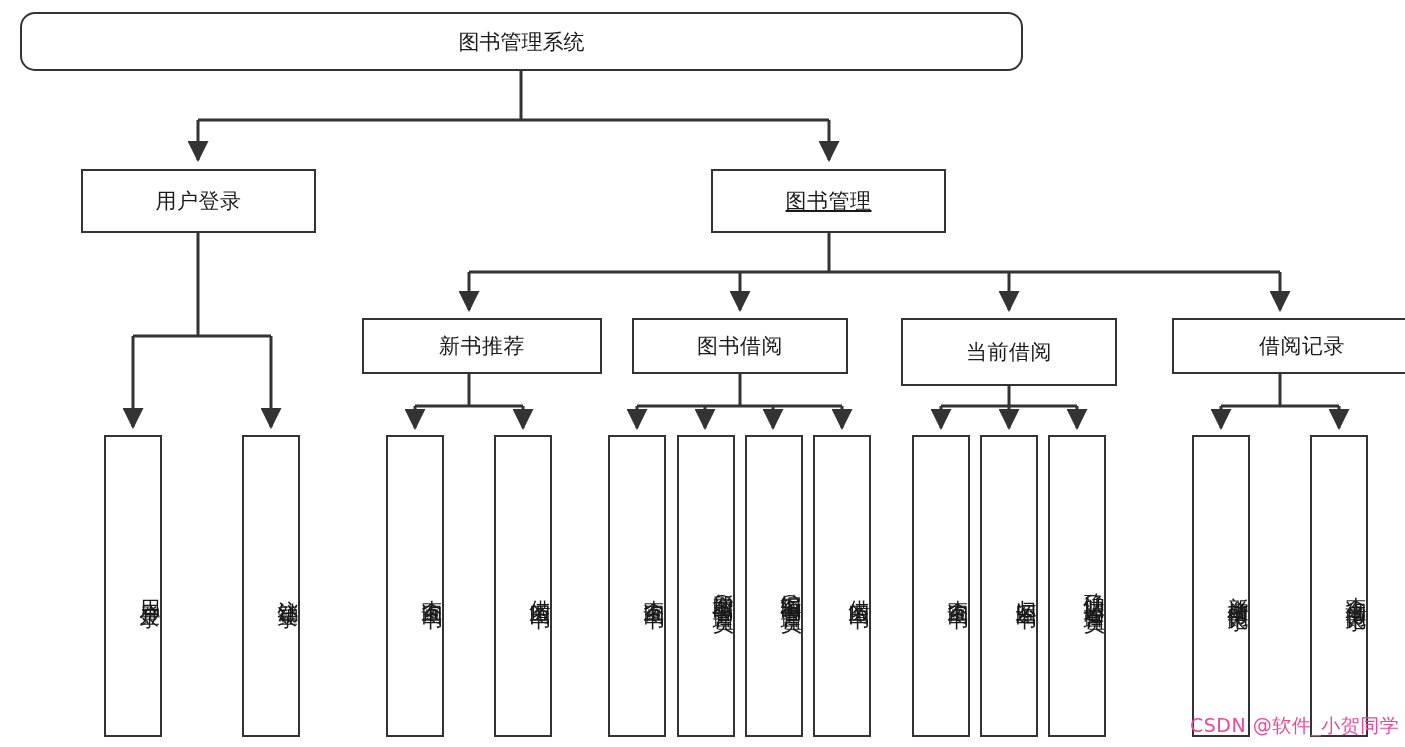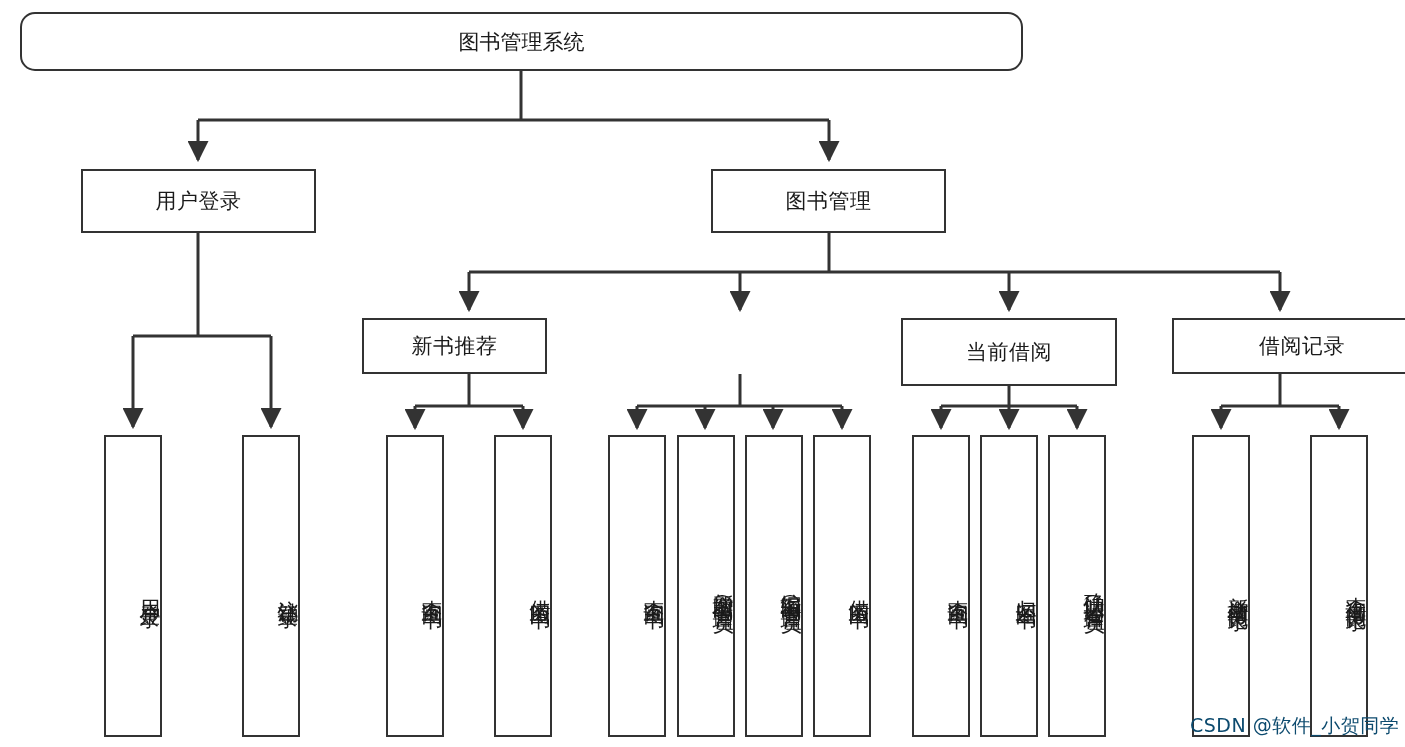--- a/index.html
+++ b/index.html
@@ -57,21 +57,21 @@
   }
   .node.v .vtext {
     writing-mode: vertical-rl;
     text-orientation: upright;
     display: block;
     line-height: 1.0;
     text-align: center;
   }
   .watermark {
     position: absolute;
-    color: #0c4a6e;
+    color: #ec4899;
     font-size: 19px;
     white-space: nowrap;
     letter-spacing: 0.5px;
   }
 </style>
 </head>
 <body>
 
 <div id="canvas">
 
@@ -129,28 +129,31 @@
   </svg>
 
   <div class="node root" style="left:20px; top:12px; width:1003px; height:59px;">
     <span>图书管理系统</span>
   </div>
 
   <div class="node h" style="left:81px; top:169px; width:235px; height:64px;">
     <span>用户登录</span>
   </div>
 
-  <div class="node h" style="left:711px; top:169px; width:235px; height:64px;">
+  <div class="node h" style="left:711px; top:169px; width:235px; height:64px;text-decoration:underline;">
     <span>图书管理</span>
   </div>
 
-  <div class="node h" style="left:362px; top:318px; width:185px; height:56px;">
+  <div class="node h" style="left:362px; top:318px; width:240px; height:56px;">
     <span>新书推荐</span>
   </div>
 
+  <div class="node h" style="left:632px; top:318px; width:216px; height:56px;">
+    <span>图书借阅</span>
+  </div>
 
   <div class="node h" style="left:901px; top:318px; width:216px; height:68px;">
     <span>当前借阅</span>
   </div>
 
   <div class="node h" style="left:1172px; top:318px; width:260px; height:56px;">
     <span>借阅记录</span>
   </div>
 
   <div class="node v" style="left:104px; top:435px; width:58px; height:302px;">

